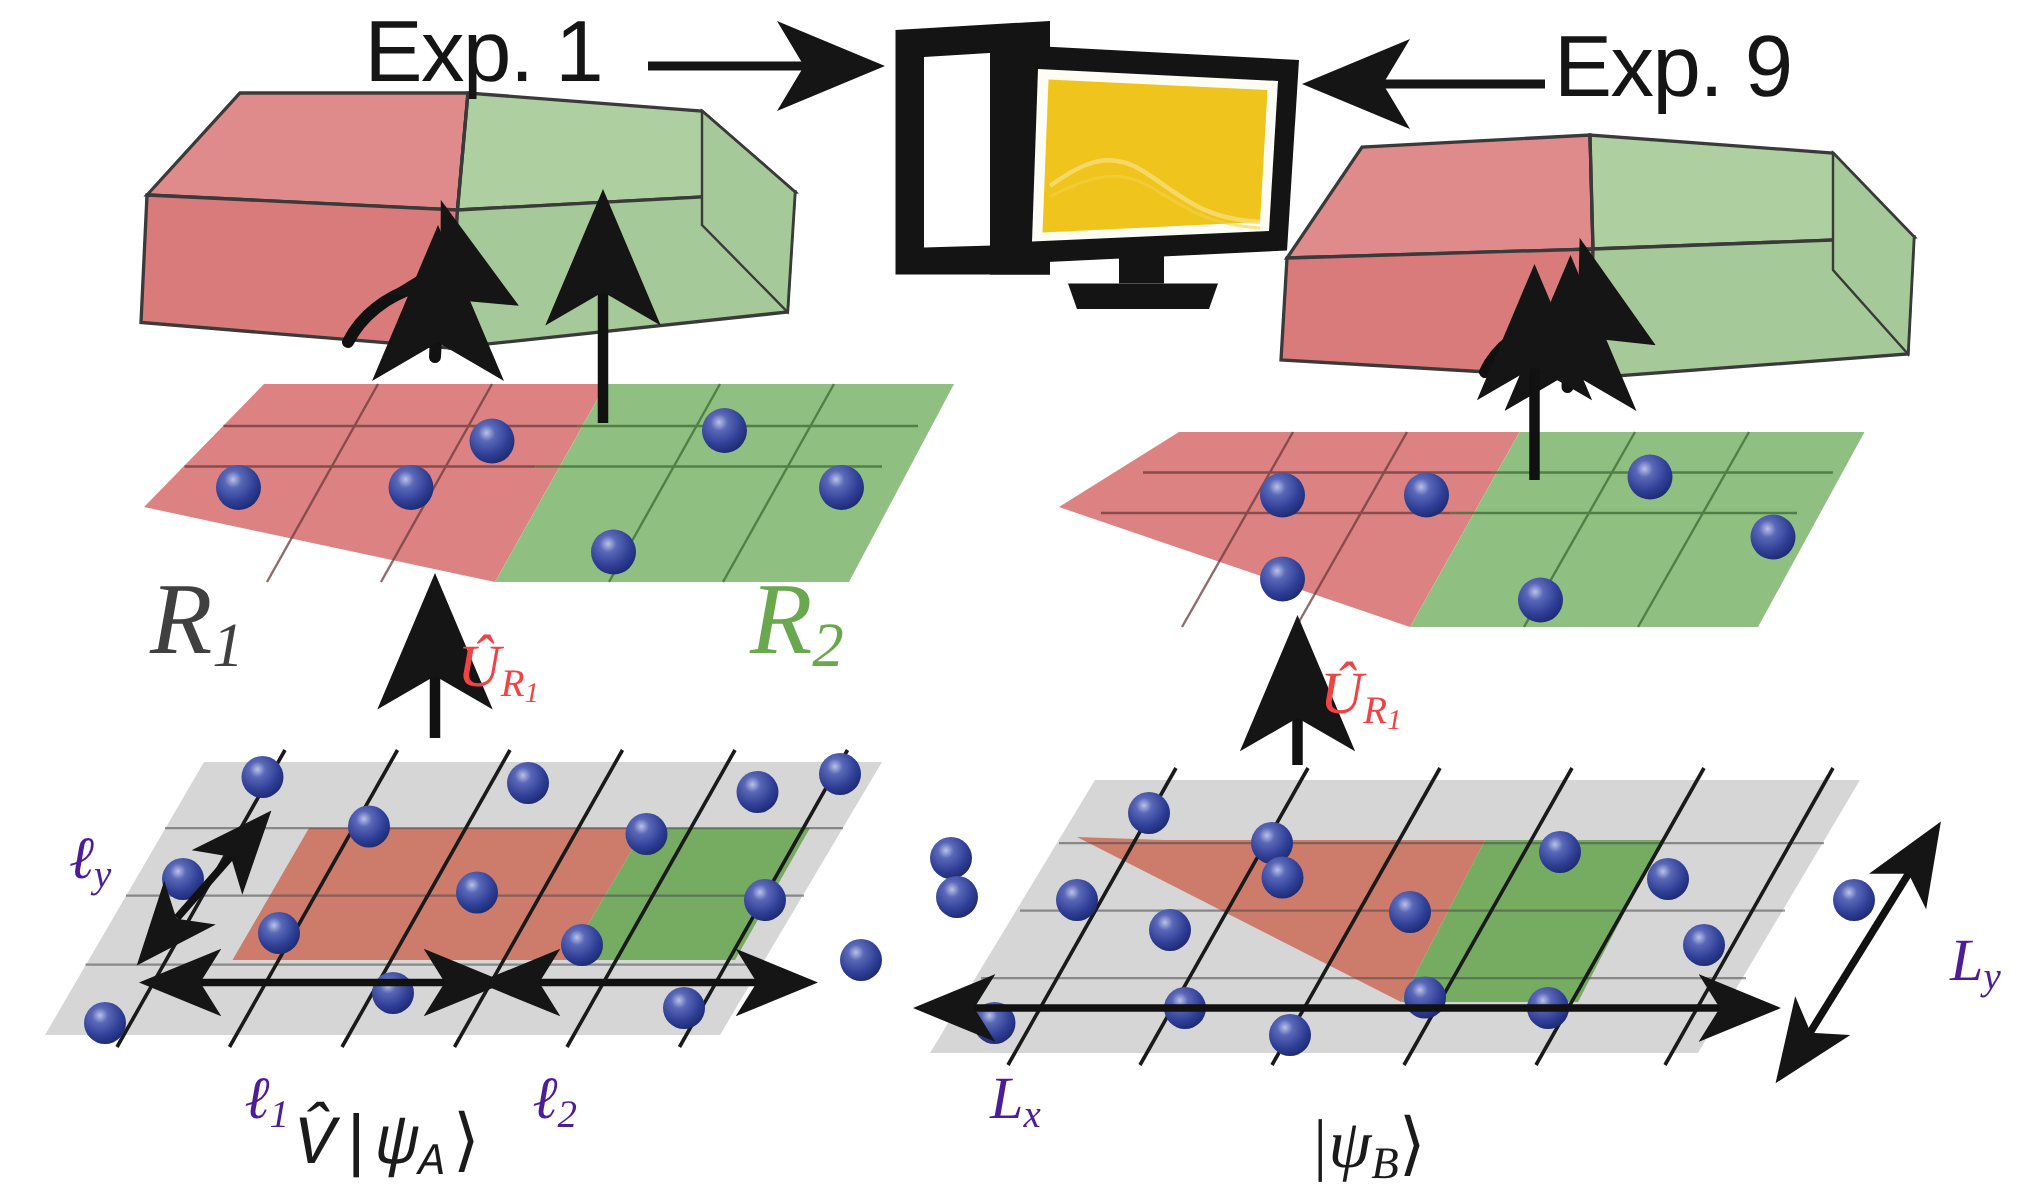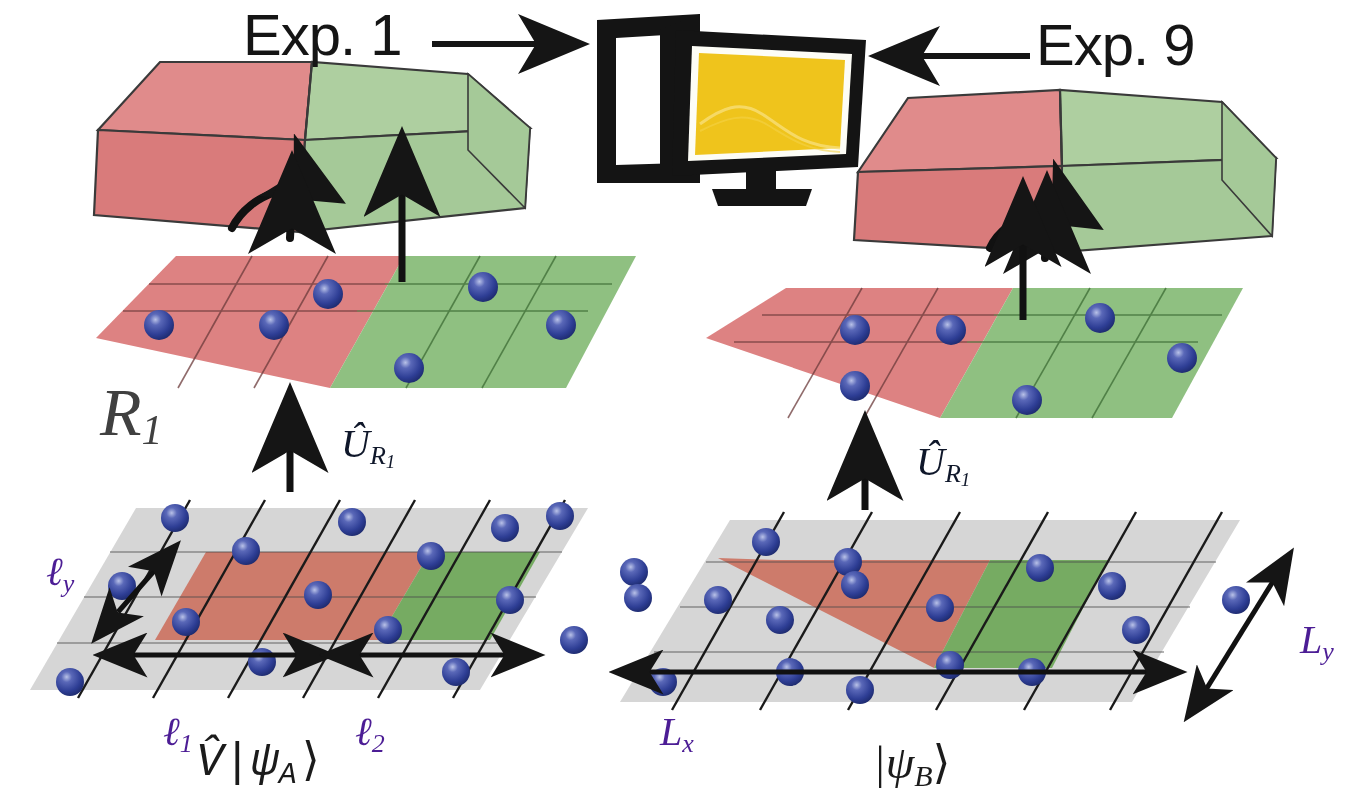--- a/index.html
+++ b/index.html
@@ -9,21 +9,21 @@
   #stage svg{position:absolute;left:0;top:0;}
   .lbl{position:absolute;white-space:nowrap;line-height:1;}
 
   .sans{font-family:"Liberation Sans", sans-serif;font-weight:400;color:#151515;}
 
   .exp-label{font-size:58px;letter-spacing:-1px;}
 
   .region-label{font-family:"Liberation Serif", serif;font-style:italic;font-size:68px;}
   .region-label .sub{font-size:42px;vertical-align:-0.22em;font-style:italic;}
 
-  .op-label{font-family:"Liberation Serif", serif;font-style:italic;font-size:40px;color:#0f172a;margin-left:36px;}
+  .op-label{font-family:"Liberation Serif", serif;font-style:italic;font-size:40px;color:#ef4444;}
   .op-label .sub{font-size:26px;vertical-align:-0.25em;}
   .op-label .sub .subsub{font-size:19px;vertical-align:-0.22em;}
 
   .len-label{font-family:"Liberation Serif", serif;font-style:italic;font-size:40px;color:#4c1d95;}
   .len-label .sub{font-size:26px;vertical-align:-0.25em;}
 
   .state-label{font-family:"Liberation Serif", serif;font-style:italic;font-size:46px;color:#1b1b1b;}
   .state-label .sub{font-size:30px;vertical-align:-0.25em;}
   .state-label .up{font-style:normal;}
 </style>
@@ -245,20 +245,21 @@
     </g>
   </g>
 
 </svg>
 
 <div class="lbl sans exp-label" style="left:243px;top:6px;">Exp. 1</div>
 <div class="lbl sans exp-label" style="left:1036px;top:16px;">Exp. 9</div>
 
 <div class="lbl region-label" style="left:100px;top:378px;color:#404040;"><span>R</span><span class="sub">1</span></div>
 
+<div class="lbl region-label" style="left:500px;top:378px;color:#6aa84f;"><span>R</span><span class="sub">2</span></div>
 
 <div class="lbl op-label" style="left:305px;top:424px;"><span>Û</span><span class="sub"><span>R</span><span class="subsub">1</span></span></div>
 
 <div class="lbl op-label" style="left:880px;top:442px;"><span>Û</span><span class="sub"><span>R</span><span class="subsub">1</span></span></div>
 
 <div class="lbl len-label" style="left:46px;top:552px;"><span>ℓ</span><span class="sub">y</span></div>
 
 <div class="lbl len-label" style="left:163px;top:712px;"><span>ℓ</span><span class="sub">1</span></div>
 
 <div class="lbl len-label" style="left:355px;top:712px;font-style:italic;"><span>ℓ</span><span class="sub">2</span></div>

